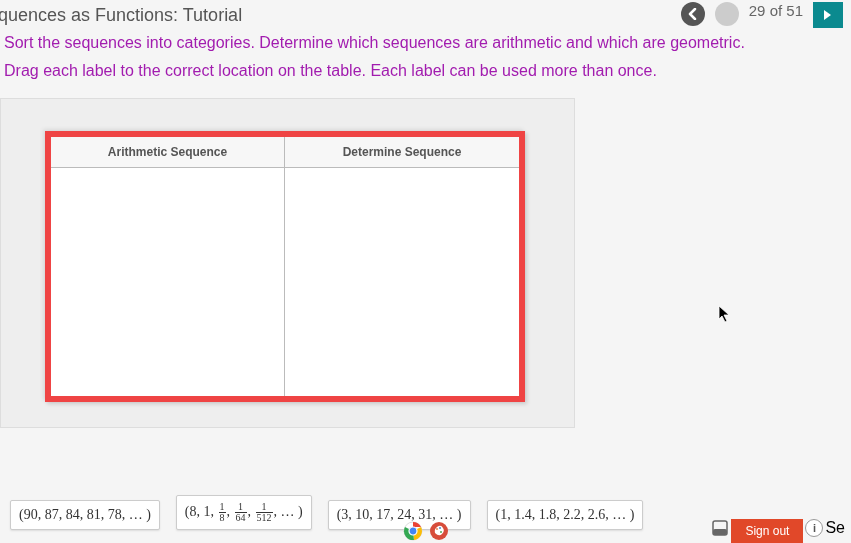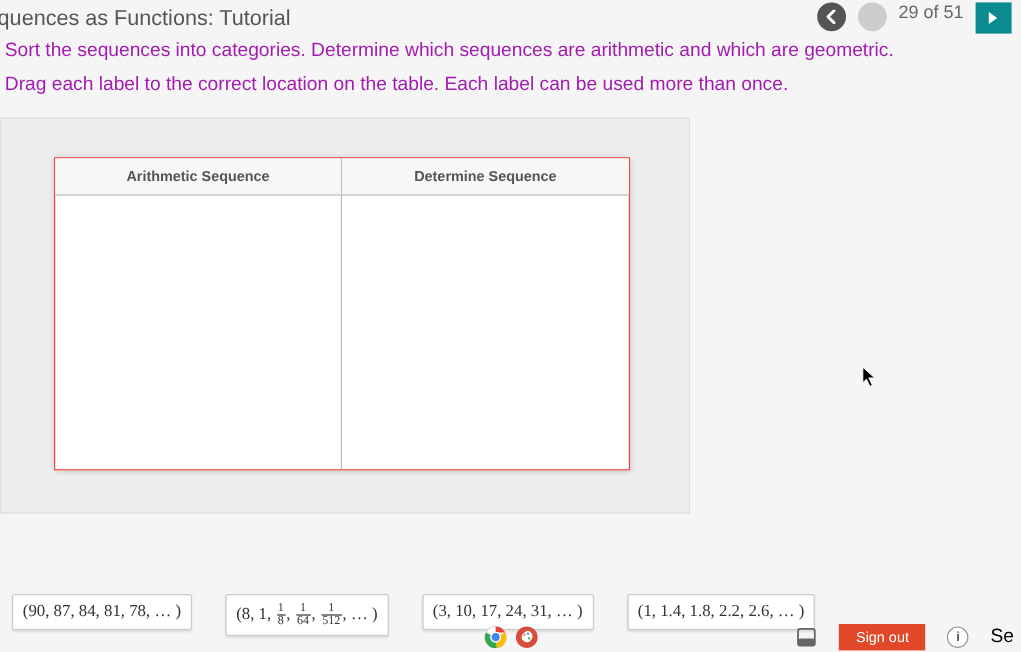--- a/index.html
+++ b/index.html
@@ -70,21 +70,21 @@
 .workspace {
   margin: 18px 0 0 0;
   background: #eee;
   border: 1px solid #ddd;
   width: 575px;
   height: 330px;
   padding: 32px 6px 6px 44px;
 }
 .table {
   display: flex;
-  border: 1px solid #ef4444;
+  border: 6px solid #ef4444;
   background: #fff;
   width: 480px;
   box-shadow: 2px 2px 4px rgba(0,0,0,0.15), -2px -2px 4px rgba(0,0,0,0.08);
 }
 .col {
   width: 50%;
   display: flex;
   flex-direction: column;
 }
 .col:first-child { border-right: 1px solid #bbb; }
@@ -99,23 +99,23 @@
 }
 .col-body {
   height: 228px;
 }
 .labels-row {
   position: absolute;
   left: 0;
   right: 15px;
   top: 495px;
   display: flex;
-  gap: 28px;
+  gap: 16px;
   padding: 0 10px;
-  align-items: flex-start;
+  align-items: flex-end;
 }
 .label-chip {
   background: #fff;
   border: 1px solid #ccc;
   border-radius: 2px;
   padding: 6px 8px;
   font-size: 14px;
   color: #333;
   white-space: nowrap;
   font-family: "Times New Roman", serif;
@@ -130,23 +130,22 @@
   line-height: 1;
   margin: 0 1px;
 }
 .label-chip .frac .n { display: block; border-bottom: 1px solid #333; padding: 0 1px; }
 .label-chip .frac .d { display: block; padding: 0 1px; }
 .taskbar {
   position: absolute;
   left: 0; right: 0; bottom: 0;
   height: 24px;
   display: flex;
-  align-items: center;
   justify-content: flex-end;
-  gap: 18px;
+  gap: 2px;
   padding-right: 6px;
 }
 .taskbar-center {
   position: absolute;
   left: 50%;
   transform: translateX(-50%);
   bottom: 0;
   height: 24px;
   display: flex;
   align-items: center;

